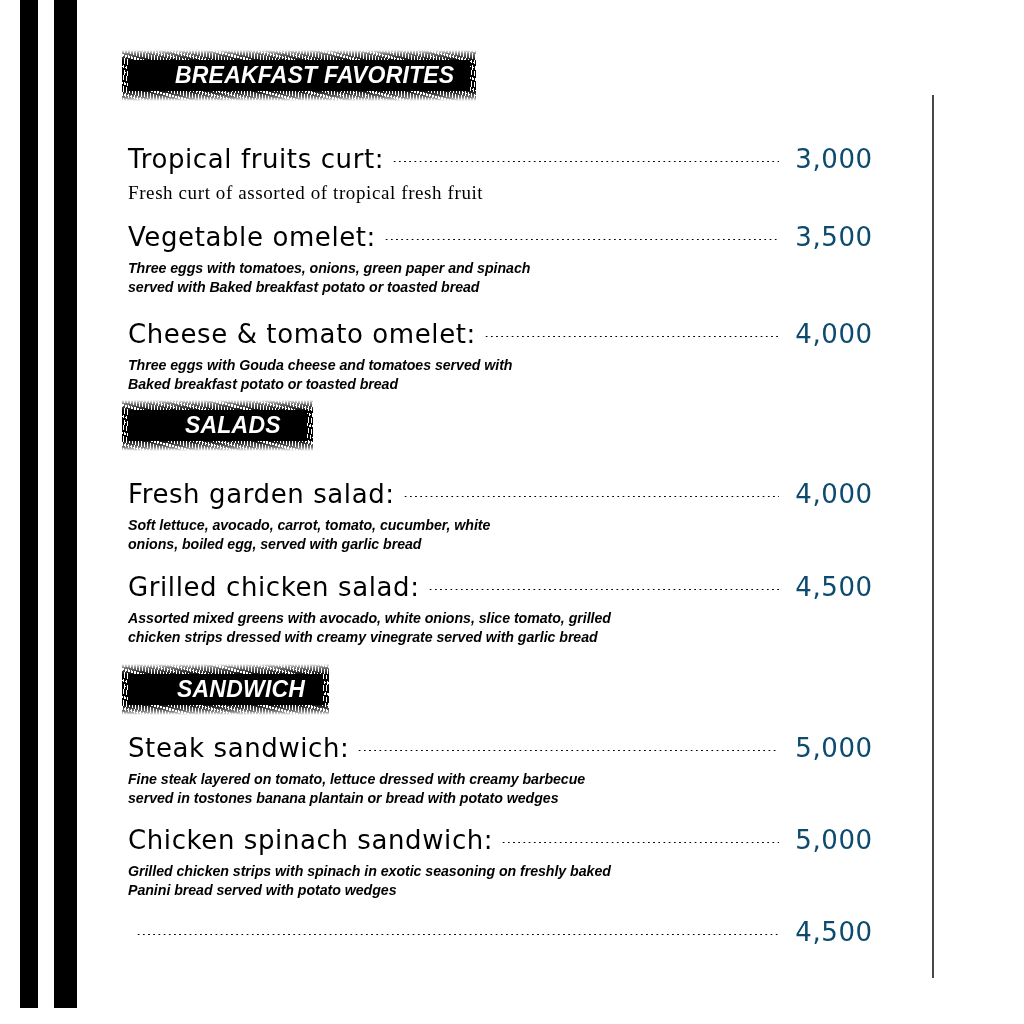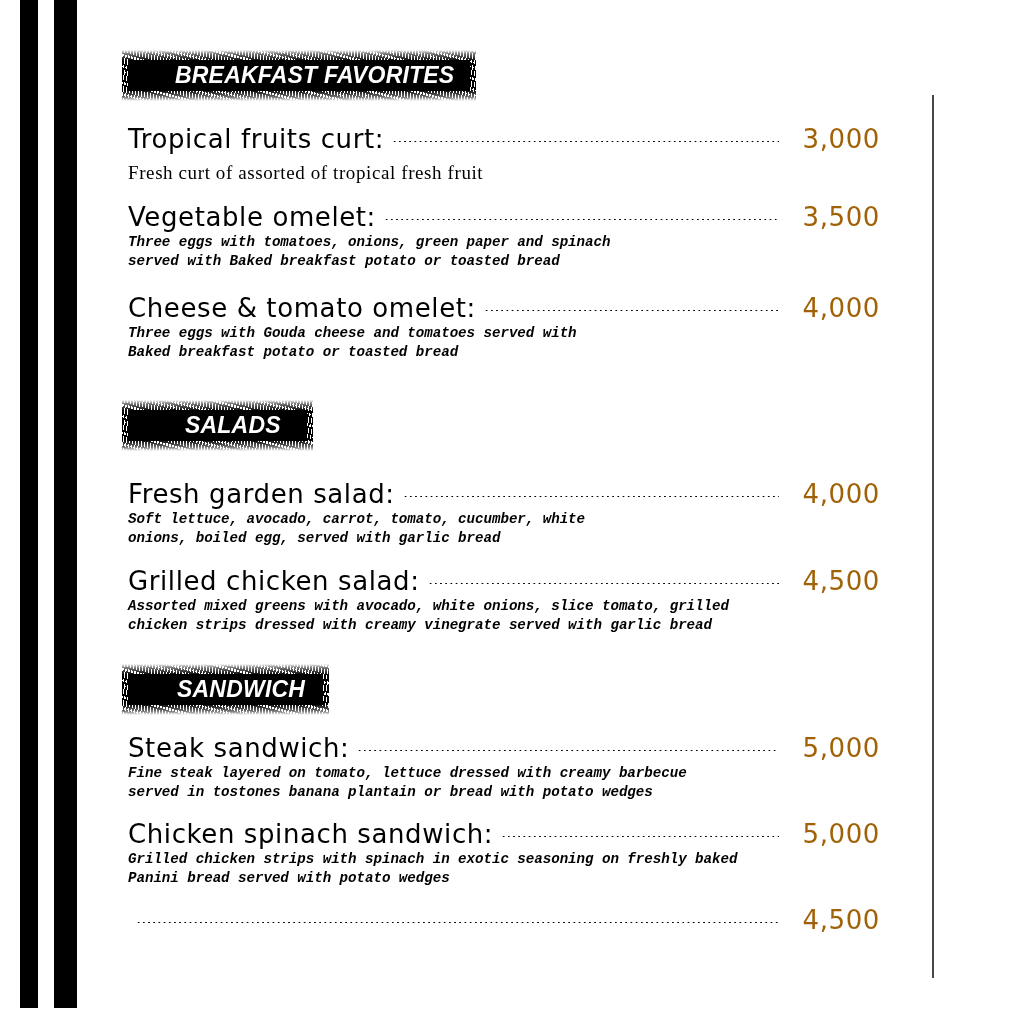--- a/index.html
+++ b/index.html
@@ -138,37 +138,37 @@
     bottom: 5px;
     height: 3px;
     background-image: radial-gradient(circle closest-side, #000 58%, transparent 60%);
     background-size: 5.2px 3px;
     background-repeat: repeat-x;
   }
   .item-price {
     font-family: "DejaVu Sans", sans-serif;
     font-size: 26px;
     line-height: 30px;
-    color: #a16207;
+    color: #0c4a6e;
     letter-spacing: 0.6px;
     flex: 0 0 auto;
     min-width: 92px;
-    text-align: right;
+    text-align: center;
   }
 
   .item-desc {
-    font-family: Liberation Mono, monospace;
+    font-family: Liberation Sans, sans-serif;
     font-weight: bold;
     font-style: italic;
     font-size: 14.2px;
     line-height: 19px;
     color: #000;
     letter-spacing: -0.05px;
     white-space: pre-line;
-    margin-top: 1px;
+    margin-top: 7px;
   }
   
   .item-desc.display {
     font-family: Liberation Serif, serif;
     font-weight: normal;
     font-style: normal;
     font-size: 19px;
     line-height: 38px;
     letter-spacing: 0.6px;
     margin-top: 0;
@@ -182,21 +182,21 @@
 <div class="right-rule"></div>
 
 <div class="sheet">
 
   <div class="section" style="position:absolute; left:0px; top:57px;">
     <div class="banner">
       <span class="banner-label">BREAKFAST FAVORITES</span>
     </div>
   </div>
 
-  <div style="position:absolute; left:0px; top:124px; width:752px;">
+  <div style="position:absolute; left:0px; top:144px; width:752px;">
 
     <div class="item" style="margin-bottom:4px;">
       <div class="item-line">
         <span class="item-name">Tropical fruits curt:</span>
         <span class="leader"></span>
         <span class="item-price">3,000</span>
       </div>
       <div class="item-desc display">Fresh curt of assorted of tropical fresh fruit</div>
     </div>
 

